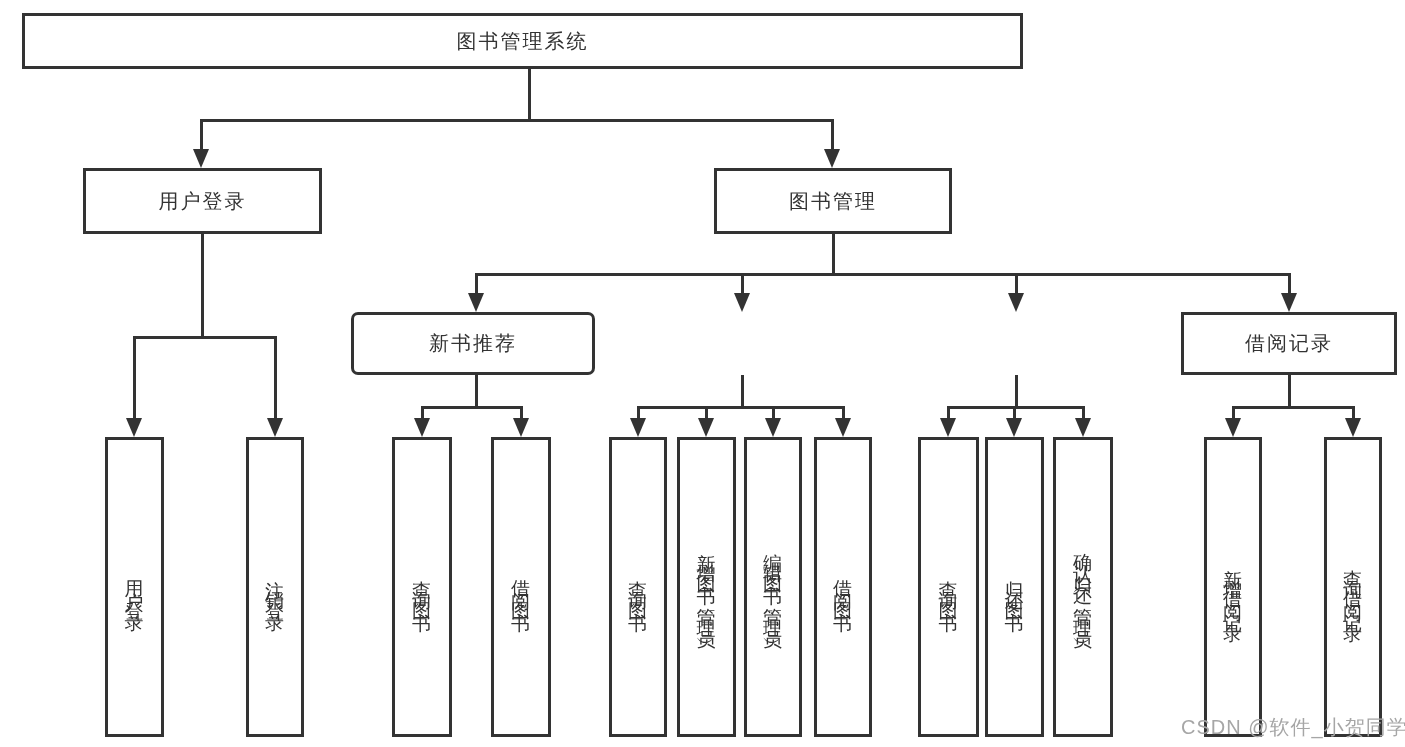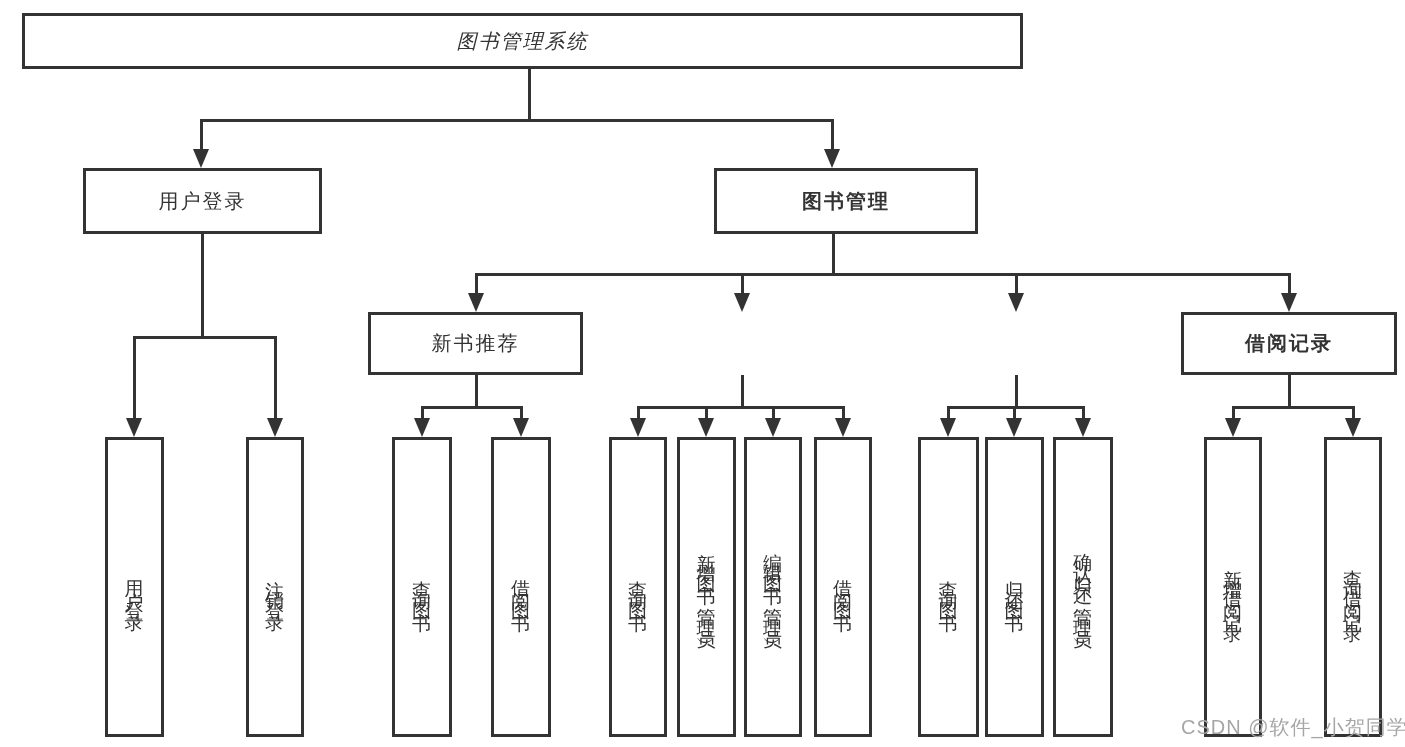--- a/index.html
+++ b/index.html
@@ -52,35 +52,35 @@
     letter-spacing:1px;
     z-index:6;
     white-space:nowrap;
   }
 </style>
 </head>
 <body>
 
 <div id="canvas">
 
-  <div class="box" style="left:22px;top:13px;width:1001px;height:56px;font-style:italic;">
+  <div class="box" style="left:22px;top:13px;width:1001px;height:56px;">
     <span>图书管理系统</span>
   </div>
 
   <div class="box" style="left:83px;top:168px;width:239px;height:66px;">
     <span>用户登录</span>
   </div>
-  <div class="box" style="left:714px;top:168px;width:264px;height:66px;font-weight:bold;">
+  <div class="box" style="left:714px;top:168px;width:238px;height:66px;">
     <span>图书管理</span>
   </div>
 
-  <div class="box" style="left:368px;top:312px;width:215px;height:63px;">
+  <div class="box" style="left:351px;top:312px;width:244px;height:63px;border-radius:7px;">
     <span>新书推荐</span>
   </div>
-  <div class="box" style="left:1181px;top:312px;width:216px;height:63px;font-weight:bold;">
+  <div class="box" style="left:1181px;top:312px;width:216px;height:63px;">
     <span>借阅记录</span>
   </div>
 
   <div class="box leaf" style="left:105px;top:437px;width:59px;height:300px;">
     <span class="vtext">用户登录</span>
   </div>
   <div class="box leaf" style="left:246px;top:437px;width:58px;height:300px;">
     <span class="vtext">注销登录</span>
   </div>
 

